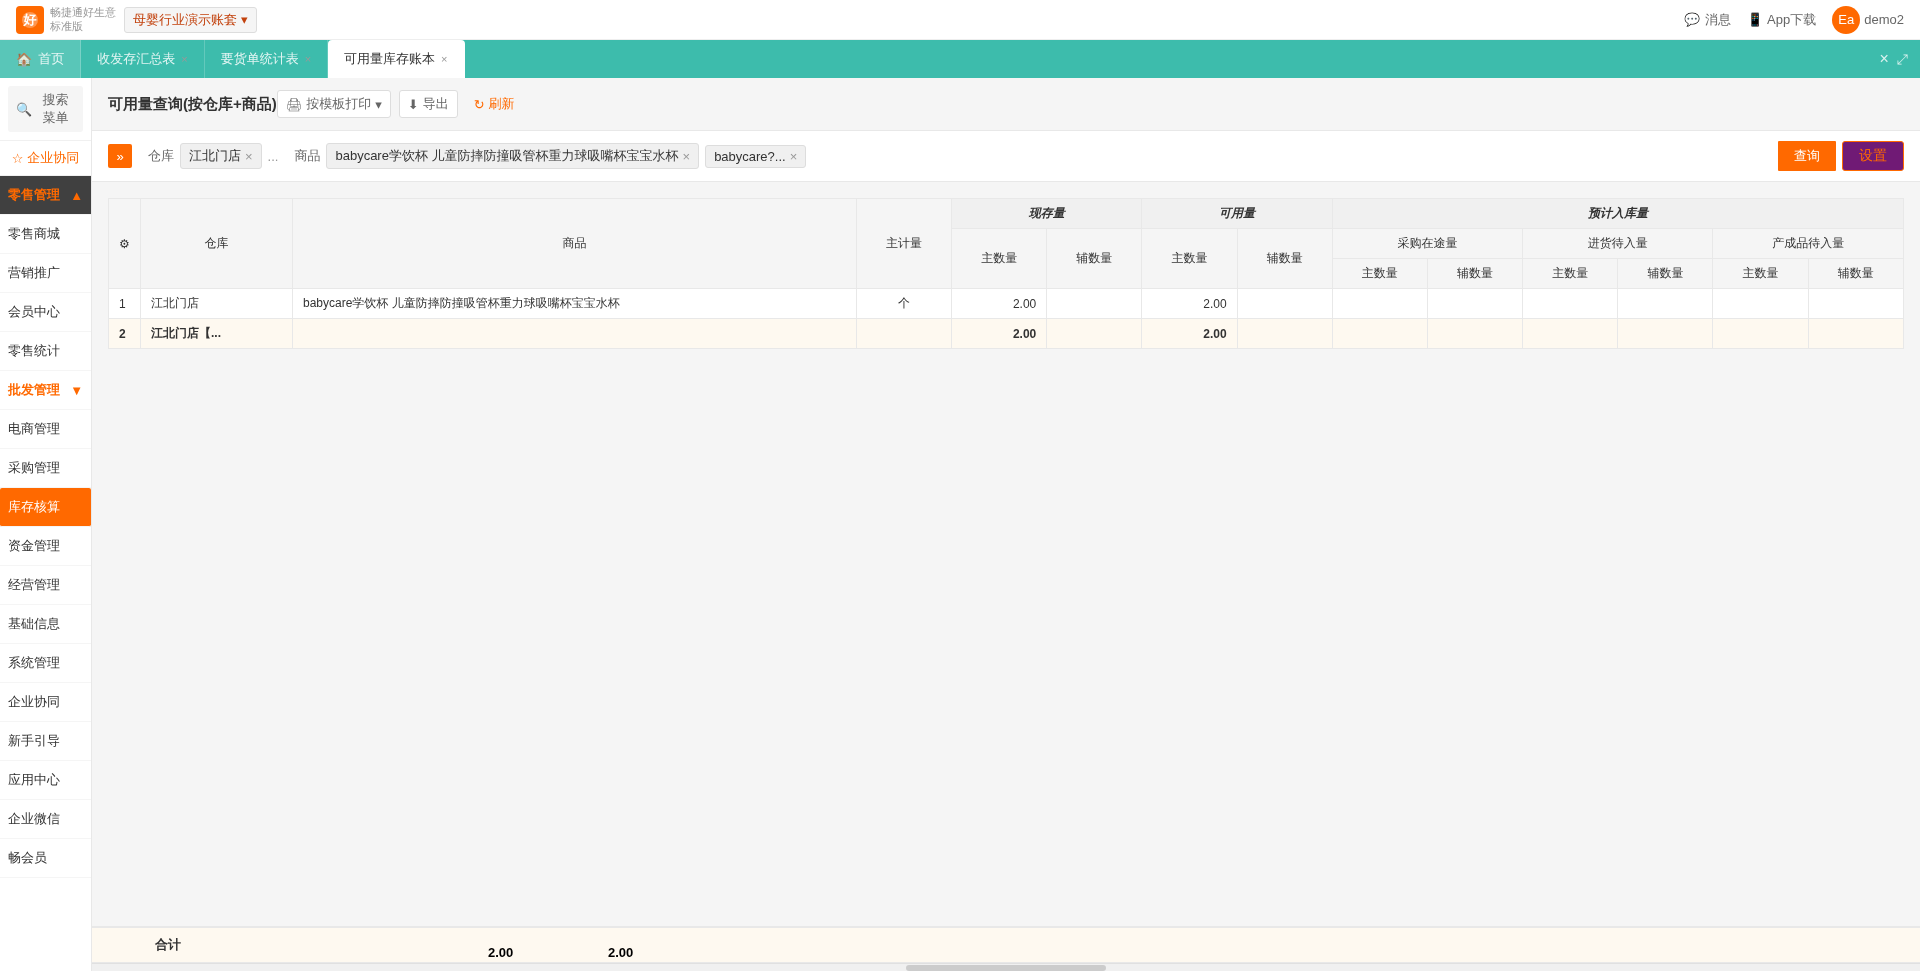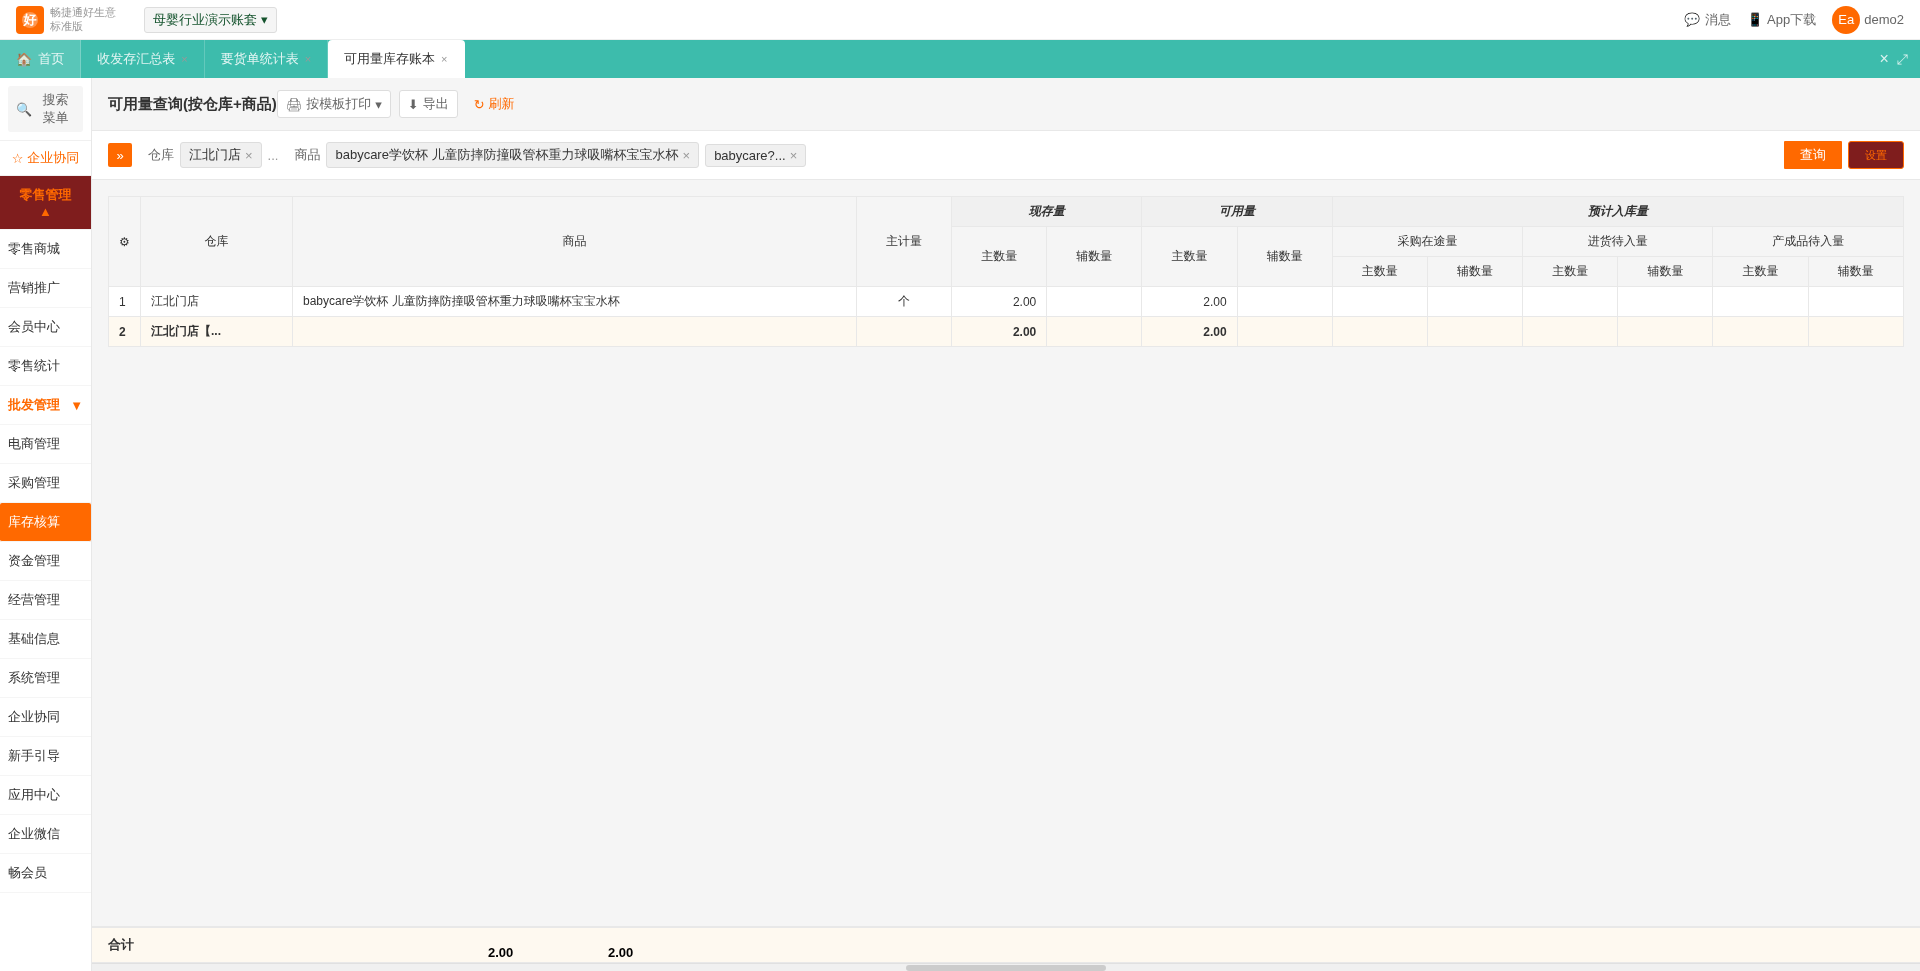--- a/index.html
+++ b/index.html
@@ -18,21 +18,21 @@
     }
     .top-bar-left { display: flex; align-items: center; gap: 8px; }
     .logo { display: flex; align-items: center; gap: 6px; }
     .logo-icon { width: 28px; height: 28px; background: #ff6900; border-radius: 4px; display: flex; align-items: center; justify-content: center; }
     .logo-icon svg { width: 20px; height: 20px; fill: #fff; }
     .logo-text { font-size: 12px; color: #333; line-height: 1.2; }
     .logo-text span { display: block; color: #999; font-size: 11px; }
     .industry-selector {
       display: flex; align-items: center; gap: 4px;
       background: #f5f5f5; border: 1px solid #ddd; border-radius: 3px;
-      padding: 3px 8px; cursor: pointer; color: #14532d; margin-left: 20px;
+      padding: 3px 8px; cursor: pointer; color: #c2410c;
     }
     .top-bar-right { display: flex; align-items: center; gap: 16px; }
     .top-bar-action { display: flex; align-items: center; gap: 4px; color: #666; cursor: pointer; font-size: 12px; }
     .avatar { width: 28px; height: 28px; border-radius: 50%; background: #ff6900; display: flex; align-items: center; justify-content: center; color: #fff; font-size: 11px; }
 
     
     .nav-tabs {
       background: #3dbcac;
       height: 38px;
       display: flex;
@@ -74,21 +74,21 @@
       gap: 4px; color: #ff6900; cursor: pointer; font-size: 12px;
       border-bottom: 1px solid #f0f0f0;
     }
     .sidebar-menu-item {
       padding: 10px 8px; color: #333; cursor: pointer; font-size: 12px;
       display: flex; align-items: center; justify-content: space-between;
       border-bottom: 1px solid #f5f5f5;
     }
     .sidebar-menu-item.active { background: #ff6900; color: #fff; border-radius: 2px; }
     .sidebar-menu-item.section { color: #ff6900; font-weight: bold; }
-    .sidebar-menu-item.section.open { background: #7f1d1d; flex-direction: column; }
+    .sidebar-menu-item.section.open { background: #404040; }
 
     
     .content-area { flex: 1; overflow: auto; display: flex; flex-direction: column; }
 
     
     .page-header {
       background: #f5f5f5; padding: 12px 16px;
       display: flex; align-items: center; justify-content: flex-start;
       border-bottom: 1px solid #e8e8e8; flex-shrink: 0;
     }
@@ -120,22 +120,22 @@
       color: #333; font-size: 12px;
     }
     .filter-tag-close { color: #999; cursor: pointer; }
     .filter-more { color: #999; cursor: pointer; }
     .filter-actions { margin-left: auto; display: flex; gap: 6px; }
     .btn-query {
       background: #ff6900; color: #fff; border: none; border-radius: 1px;
       padding: 5px 16px; cursor: pointer; font-size: 13px;
     }
     .btn-setting {
-      background: #7f1d1d; color: #ff6900; border: 1px solid #ff6900; border-radius: 3px;
-      padding: 5px 16px; cursor: pointer; font-size: 11px;
+      background: #701a75; color: #ff6900; border: 1px solid #ff6900; border-radius: 3px;
+      padding: 5px 16px; cursor: pointer; font-size: 14px;
     }
 
     
     .table-container { flex: 1; overflow: auto; padding: 16px; }
     .data-table { width: 100%; border-collapse: collapse; background: #fff; border: 1px solid #e8e8e8; }
     .data-table th, .data-table td {
       border: 1px solid #e8e8e8; padding: 6px 10px; text-align: center; font-size: 12px;
     }
     .data-table thead th { background: #f5f5f5; color: #333; font-weight: normal; }
     .data-table thead .th-group { background: #f0f0f0; font-weight: bold; font-style: italic; }
@@ -144,21 +144,21 @@
     .data-table .td-left { text-align: left; }
     .settings-col { width: 32px; }
     .row-num { color: #999; }
 
     
     .table-footer {
       background: #fef9f0; border-top: 2px solid #e8e8e8;
       padding: 8px 16px; display: flex; align-items: center;
       flex-shrink: 0; border-bottom: 1px solid #e8e8e8;
     }
-    .footer-label { color: #333; font-weight: bold; min-width: 120px; }
+    .footer-label { color: #333; font-weight: bold; min-width: 120px; text-align: center; }
 
     
     ::-webkit-scrollbar { width: 6px; height: 6px; }
     ::-webkit-scrollbar-thumb { background: #ccc; border-radius: 3px; }
   </style>
 </head>
 <body>
 
 <div class="top-bar">
   <div class="top-bar-left">

